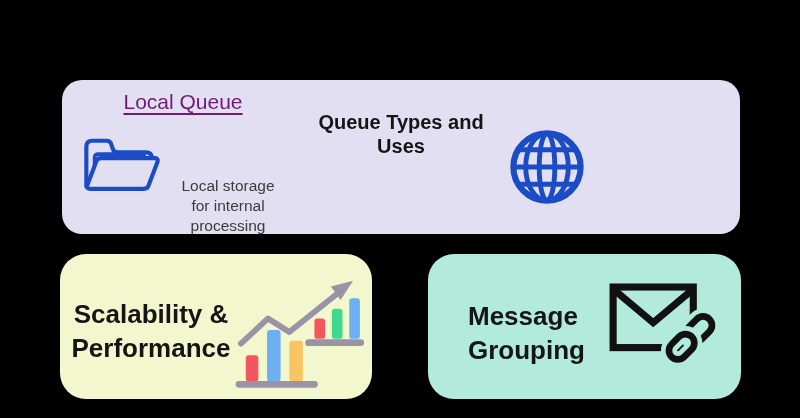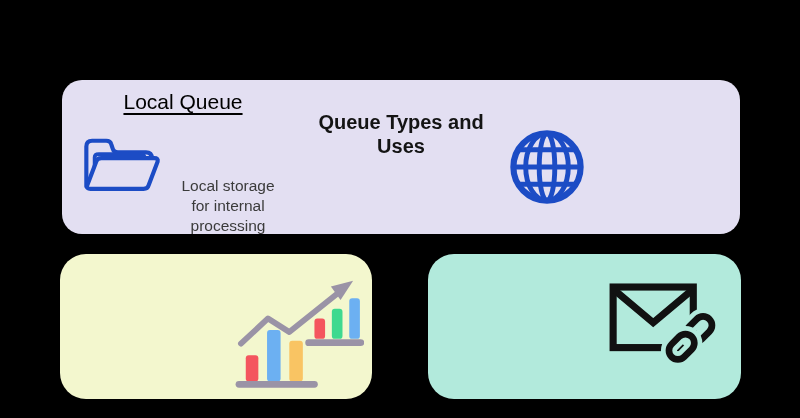--- a/index.html
+++ b/index.html
@@ -11,21 +11,21 @@
   #card-queue{left:62px;top:80px;width:678px;height:154px;border-radius:20px;}
   #card-scal{left:60px;top:254px;width:312px;height:145px;border-radius:26px;}
   #card-group{left:428px;top:254px;width:313px;height:145px;border-radius:26px;}
 
   #page-title{
     position:absolute;left:0;right:0;top:16px;margin:0;text-align:center;
     font-size:30px;font-weight:bold;color:#0a0a0a;letter-spacing:.5px;
   }
 
   .q-heading{
-    position:absolute;top:10px;font-size:21px;color:#000000;text-align:center;
+    position:absolute;top:10px;font-size:21px;color:#701a75;text-align:center;
     text-decoration:underline;text-underline-offset:4px;text-decoration-thickness:1.5px;
   }
   #local-heading{left:56px;width:130px;}
   #remote-heading{left:481px;width:140px;}
 
   .q-caption{
     position:absolute;font-size:15.5px;line-height:1.28;color:#3b3b3b;text-align:center;
   }
   #local-caption{left:112px;top:60px;width:108px;margin-top:36px;}
   #remote-caption{left:544px;top:52px;width:116px;}
@@ -75,40 +75,42 @@
       <ellipse stroke="#1C4CC5" stroke-width="6" cx="50" cy="50" rx="9.5" ry="41"></ellipse>
       <line stroke="#1C4CC5" stroke-width="6" x1="17" y1="29" x2="83" y2="29"></line>
       <line stroke="#1C4CC5" stroke-width="6" x1="9" y1="50" x2="91" y2="50"></line>
       <line stroke="#1C4CC5" stroke-width="6" x1="17" y1="71" x2="83" y2="71"></line>
     </svg>
 
   </div>
 
   <div id="card-scal" class="card" style="background:#F3F7CE;">
 
+    <div id="scal-title" class="bottom-title">Scalability &amp; Performance</div>
 
     <svg id="growth-chart-icon" class="icon-abs" viewBox="0 0 134 122" fill="none" stroke-linecap="round" stroke-linejoin="round">
 
       <rect fill="#F4555E" x="13" y="84" width="13" height="27" rx="3"></rect>
       <rect fill="#6CB0F2" x="35" y="58" width="14" height="53" rx="3"></rect>
       <rect fill="#F9C463" x="58" y="69" width="14" height="42" rx="3"></rect>
       <line stroke="#9A93A6" stroke-width="7" x1="6" y1="114" x2="84" y2="114"></line>
 
       <rect fill="#F4555E" x="84" y="46" width="11" height="21" rx="3"></rect>
       <rect fill="#3ED98F" x="102" y="36" width="11" height="31" rx="3"></rect>
       <rect fill="#6CB0F2" x="120" y="25" width="11" height="42" rx="3"></rect>
       <line stroke="#9A93A6" stroke-width="7" x1="78" y1="71" x2="132" y2="71"></line>
 
       <path stroke="#9A93A6" stroke-width="6" d="M8 72 L36 46 L58 60 L113 16"></path>
       <polygon fill="#9A93A6" points="124,7 111,27 101,13"></polygon>
     </svg>
   </div>
 
   <div id="card-group" class="card" style="background:#B2EADC;">
 
+    <div id="group-title" class="bottom-title">Message Grouping</div>
 
     <svg id="envelope-link-icon" class="icon-abs" viewBox="0 0 128 116" fill="none">
       <rect stroke="#111111" stroke-width="8" x="8" y="12" width="90" height="68"></rect>
       <path stroke="#111111" stroke-width="8" d="M10 16 L53 52 L96 16"></path>
 
       <g transform="translate(92,72) rotate(45)">
         <rect stroke="#B2EADC" stroke-width="18" x="-10" y="-34" width="20" height="32" rx="10"></rect>
         <rect stroke="#111111" stroke-width="7.5" x="-10" y="-34" width="20" height="32" rx="10"></rect>
         <rect stroke="#B2EADC" stroke-width="18" x="-10" y="-6" width="20" height="32" rx="10"></rect>
         <rect stroke="#111111" stroke-width="7.5" x="-10" y="-6" width="20" height="32" rx="10"></rect>

